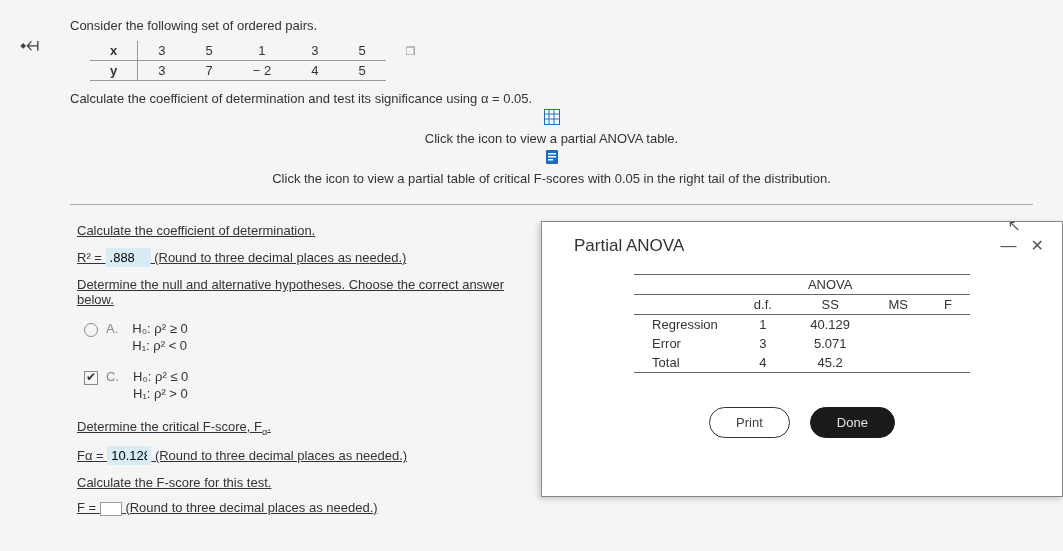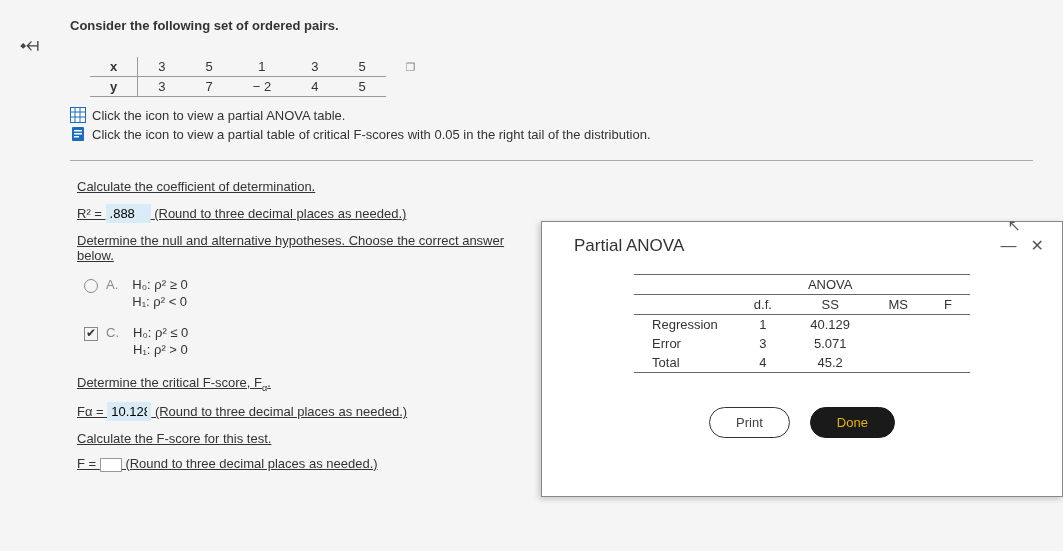--- a/index.html
+++ b/index.html
@@ -1,23 +1,23 @@
 <!DOCTYPE html>
 <html><head>
   <meta charset="utf-8">
   <style>
     * { margin: 0; padding: 0; box-sizing: border-box; }
     body { font-family: Arial, sans-serif; font-size: 13px; background: #f5f5f5; color: #333; width: 1063px; height: 551px; position: relative; overflow: hidden; }
     .back-arrow { position: absolute; left: 20px; top: 30px; font-size: 24px; color: #444; cursor: pointer; }
     .main-content { padding: 18px 30px 18px 70px; }
-    .intro { margin-bottom: 24px; font-weight: bold; }
+    .intro { margin-bottom: 8px; }
     .data-table { border-collapse: collapse; margin: 5px 0 10px 20px; }
     .data-table td { padding: 2px 20px; border-bottom: 1px solid #999; text-align: center; font-size: 13px; }
     .data-table .row-label { font-weight: bold; border-right: 1px solid #999; }
-    .instruction-line { margin: 3px 0 3px 0; display: flex; align-items: center; gap: 6px; }
+    .instruction-line { margin: 3px 0 3px 0; display: flex; align-items: center; gap: 6px; flex-direction: column; }
     .icon-table { width: 16px; height: 16px; display: inline-flex; align-items: center; justify-content: center; }
     .icon-doc { width: 16px; height: 16px; display: inline-flex; align-items: center; justify-content: center; }
     .divider { border: none; border-top: 1px solid #aaa; margin: 18px 0; }
     .question-area { width: 460px; }
     .q-line { margin: 10px 7px; text-decoration: underline; }
     .input-box { background: #d9ecf5; border: none; padding: 2px 4px; font-size: 13px; width: 45px; text-align: left; }
     .input-box-sm { background: #fff; border: 1px solid #999; padding: 1px 2px; width: 22px; height: 14px; display: inline-block; vertical-align: middle; }
     .choice-row { display: flex; align-items: flex-start; gap: 8px; margin: 14px 0 0 14px; }
     .choice-radio { width: 14px; height: 14px; border: 1px solid #888; border-radius: 50%; margin-top: 2px; flex-shrink: 0; position: relative; }
     .choice-check { width: 14px; height: 14px; border: 1px solid #888; margin-top: 2px; flex-shrink: 0; position: relative; }
@@ -31,21 +31,21 @@
     .popup-controls span { font-size: 16px; color: #555; cursor: pointer; }
     .anova-table { margin: 18px auto 0 auto; border-collapse: collapse; }
     .anova-table th, .anova-table td { padding: 2px 18px; text-align: center; font-weight: normal; font-size: 13px; }
     .anova-table .left-col { text-align: left; }
     .anova-table thead td { border-top: 1px solid #666; }
     .anova-table thead tr.line2 td { border-bottom: 1px solid #666; }
     .anova-table tbody tr:last-child td { border-bottom: 1px solid #666; }
     .popup-buttons { display: flex; justify-content: center; gap: 20px; margin-top: 34px; }
     .btn { border-radius: 18px; padding: 7px 26px; font-size: 13px; cursor: pointer; }
     .btn-print { background: #fff; border: 1px solid #333; color: #404040; }
-    .btn-done { background: #1a1a1a; border: 1px solid #1a1a1a; color: #eab308; }
+    .btn-done { background: #1a1a1a; border: 1px solid #1a1a1a; color: #e5e5e5; }
     .cursor-icon { position: absolute; right: 42px; top: 216px; font-size: 16px; color: #555; pointer-events: none; }
     .copy-icon::before { content: '❐'; font-size: 11px; color: #888; }
     sub { font-size: 0.7em; }
   </style>
 </head>
 <body>
 
 <span class="back-arrow">⤟</span>
 
 <div class="main-content">
@@ -67,20 +67,21 @@
       <td>3</td>
       <td>7</td>
       <td>− 2</td>
       <td>4</td>
       <td>5</td>
       <td style="border:none"></td>
     </tr>
   </tbody>
     </table>
 
+  <p>Calculate the coefficient of determination and test its significance using α = 0.05.</p>
   <div class="instruction-line">
     <span class="icon-table">
       <svg width="16" height="16" viewBox="0 0 16 16">
           <rect x="0.5" y="0.5" width="15" height="15" fill="#fff" stroke="#1a6cbf"></rect>
           <line x1="0" y1="5" x2="16" y2="5" stroke="#1a6cbf"></line>
           <line x1="0" y1="10" x2="16" y2="10" stroke="#1a6cbf"></line>
           <line x1="5" y1="0" x2="5" y2="16" stroke="#1a6cbf"></line>
           <line x1="10" y1="0" x2="10" y2="16" stroke="#1a6cbf"></line>
         </svg>
     </span>

